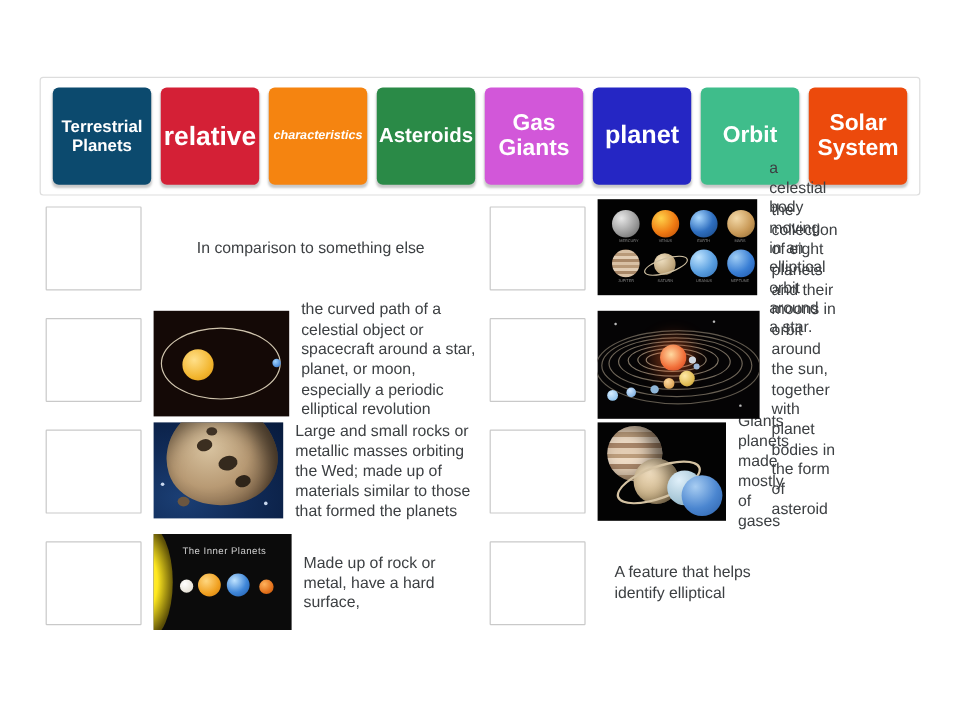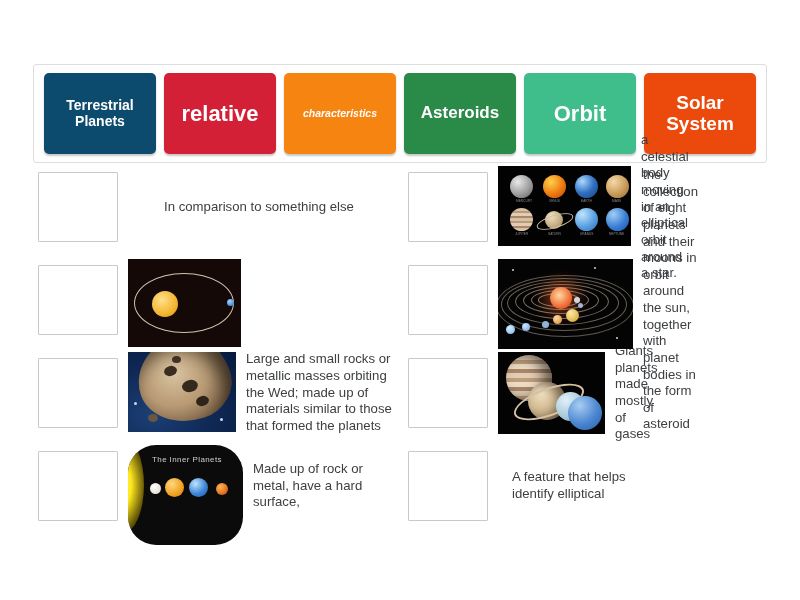--- a/index.html
+++ b/index.html
@@ -49,21 +49,21 @@
     padding: 2px 3px;
     user-select: none;
     overflow: hidden;
   }
   .tile-t0 { font-size: 14px; }
   .tile-t1 { font-size: 22px; }
   .tile-t2 { font-size: 10.5px; font-style: italic; }
   .tile-t3 { font-size: 17px; }
   .tile-t4 { font-size: 19px; }
   .tile-t5 { font-size: 21px; }
-  .tile-t6 { font-size: 22px; }
+  .tile-t6 { font-size: 19px; }
   .tile-t7 { font-size: 19px; }
 
   
   #board {
     position: absolute;
     left: 0;
     top: 172px;
     width: 800px;
     display: flex;
   }
@@ -146,20 +146,26 @@
     </div>
   <div class="tile tile-t1" style="background:#d42036">
       <span>relative</span>
     </div>
   <div class="tile tile-t2" style="background:#f58410">
       <span>characteristics</span>
     </div>
   <div class="tile tile-t3" style="background:#2a8a47">
       <span>Asteroids</span>
     </div>
+  <div class="tile tile-t4" style="background:#d257d9">
+      <span>Gas Giants</span>
+    </div>
+  <div class="tile tile-t5" style="background:#2526c4">
+      <span>planet</span>
+    </div>
   <div class="tile tile-t6" style="background:#3fbd8b">
       <span>Orbit</span>
     </div>
   <div class="tile tile-t7" style="background:#ec4a0c">
       <span>Solar System</span>
     </div>
 </div>
 
 <div id="board">
 
@@ -170,20 +176,21 @@
       <div class="desc plain">In comparison to something else</div>
     </div>
 
     <div class="row">
       <div class="dropzone"></div>
       <div class="thumb" style="background:#140906;width:113px;height:88px;">
         <div class="ellipse-ring" style="left:6px;top:14px;width:100px;height:60px;border-color:#cfc4ad;"></div>
         <div class="sphere" style="left:24px;top:32px;width:26px;height:26px;background:radial-gradient(circle at 38% 34%, #ffe08a, #f2b52e 62%, #d99214);"></div>
         <div class="sphere" style="left:99px;top:40px;width:7px;height:7px;background:radial-gradient(circle at 35% 32%, #9fd2ff, #2a6fc9);"></div>
       </div>
+      <div class="desc narrow">the curved path of a celestial object or spacecraft around a star, planet, or moon, especially a periodic elliptical revolution</div>
     </div>
 
     <div class="row">
       <div class="dropzone"></div>
       <div class="thumb" style="width:108px;height:80px;background:radial-gradient(ellipse at 22% 78%, #1b3f75 0%, #102a56 48%, #071a3c 100%);">
         <div style="position:absolute;left:10px;top:-16px;width:92px;height:86px;
              background:radial-gradient(ellipse at 42% 40%, #d8c3a0 0%, #b89a74 45%, #7d6347 78%, #4a3a2a 100%);
              border-radius:54% 46% 42% 58% / 52% 58% 42% 48%;
              transform:rotate(-18deg);box-shadow:inset -10px 10px 18px rgba(0,0,0,0.55);"></div>
         <div class="sphere" style="left:36px;top:14px;width:13px;height:10px;background:#3b2e20;transform:rotate(-15deg);"></div>
@@ -192,21 +199,21 @@
         <div class="sphere" style="left:44px;top:4px;width:9px;height:7px;background:#3f3224;"></div>
         <div class="sphere" style="left:20px;top:62px;width:10px;height:8px;background:#6b5640;"></div>
         <div class="sphere" style="left:6px;top:50px;width:3px;height:3px;background:#c9d8ee;"></div>
         <div class="sphere" style="left:92px;top:66px;width:3px;height:3px;background:#c9d8ee;"></div>
       </div>
       <div class="desc">Large and small rocks or metallic masses orbiting the Wed; made up of materials similar to those that formed the planets</div>
     </div>
 
     <div class="row">
       <div class="dropzone"></div>
-      <div class="thumb" style="width:115px;height:100px;background:#0b0b0b;border-radius:28px;">
+      <div class="thumb" style="width:115px;height:80px;background:#0b0b0b;">
         <div style="position:absolute;left:-26px;top:-8px;width:42px;height:96px;
              background:radial-gradient(ellipse at 30% 50%, #fff27a 0%, #ffe81f 40%, rgba(255,216,0,0.35) 72%, rgba(255,200,0,0) 100%);
              border-radius:50%;"></div>
         <div class="caption" style="left:24px;top:10px;">The Inner Planets</div>
         <div class="sphere" style="left:22px;top:38px;width:11px;height:11px;background:radial-gradient(circle at 36% 32%,#ffffff,#ddd6c6);"></div>
         <div class="sphere" style="left:37px;top:33px;width:19px;height:19px;background:radial-gradient(circle at 36% 32%,#ffd780,#f0a020 60%,#cc7a10);"></div>
         <div class="sphere" style="left:61px;top:33px;width:19px;height:19px;background:radial-gradient(circle at 34% 30%,#bfe3ff,#3f86d8 55%,#1d59a8);"></div>
         <div class="sphere" style="left:88px;top:38px;width:12px;height:12px;background:radial-gradient(circle at 36% 32%,#ffb25c,#e2701a 62%,#b4510d);"></div>
       </div>
       <div class="desc narrow">Made up of rock or metal, have a hard surface,</div>

